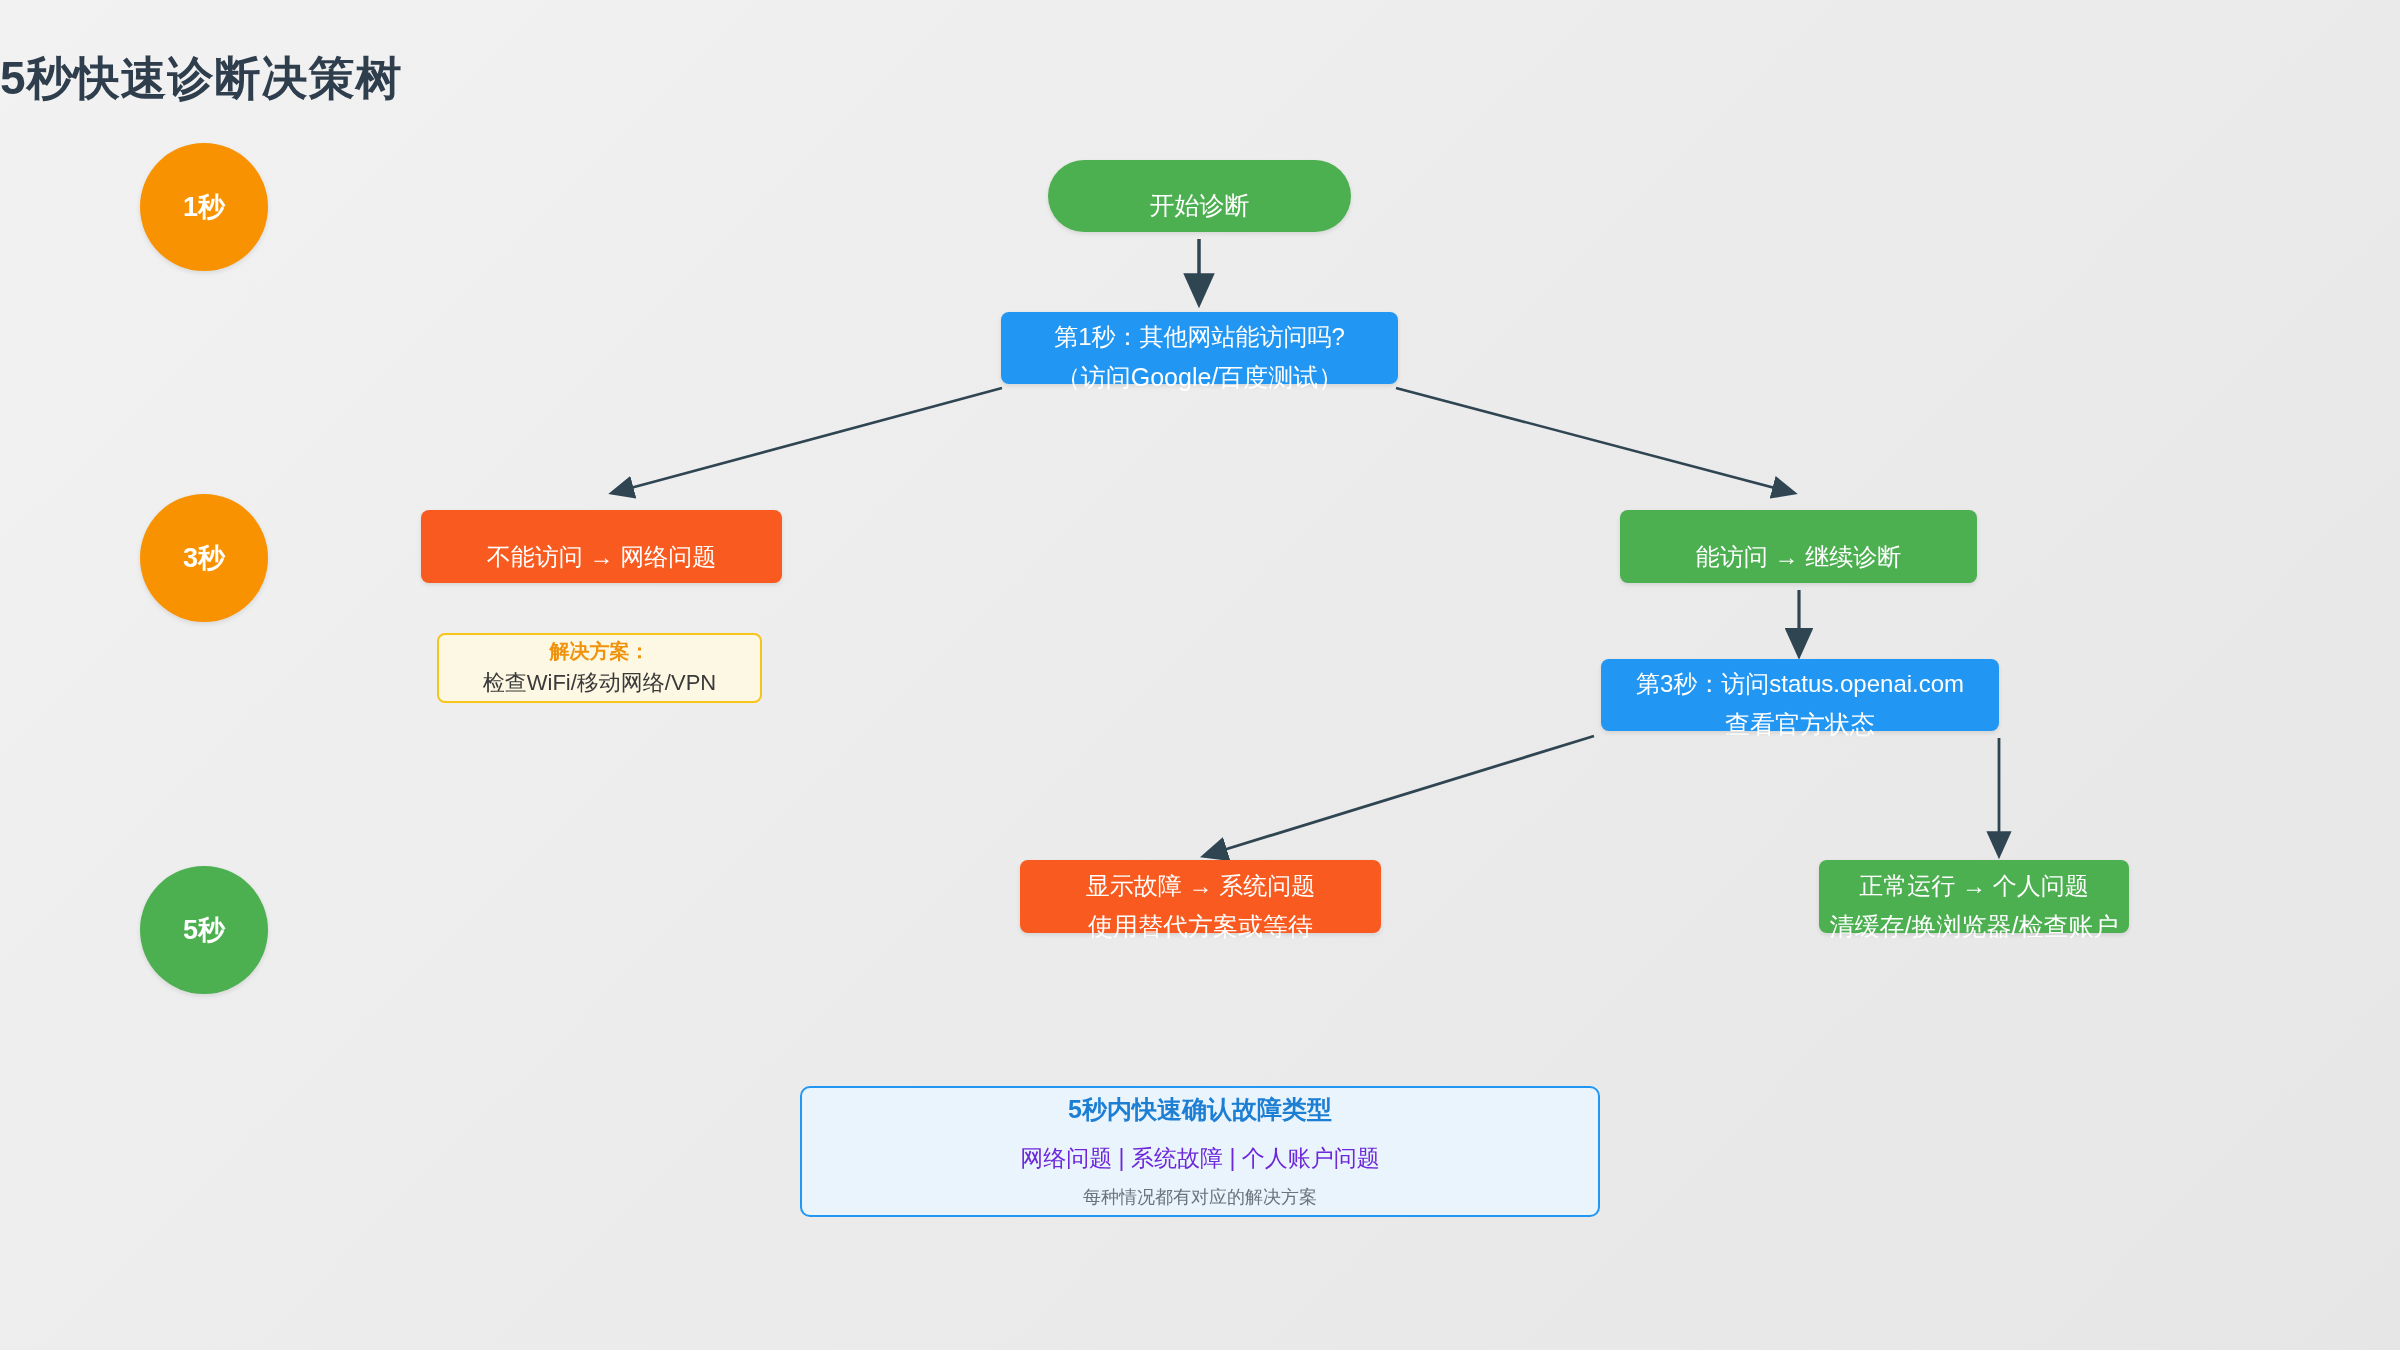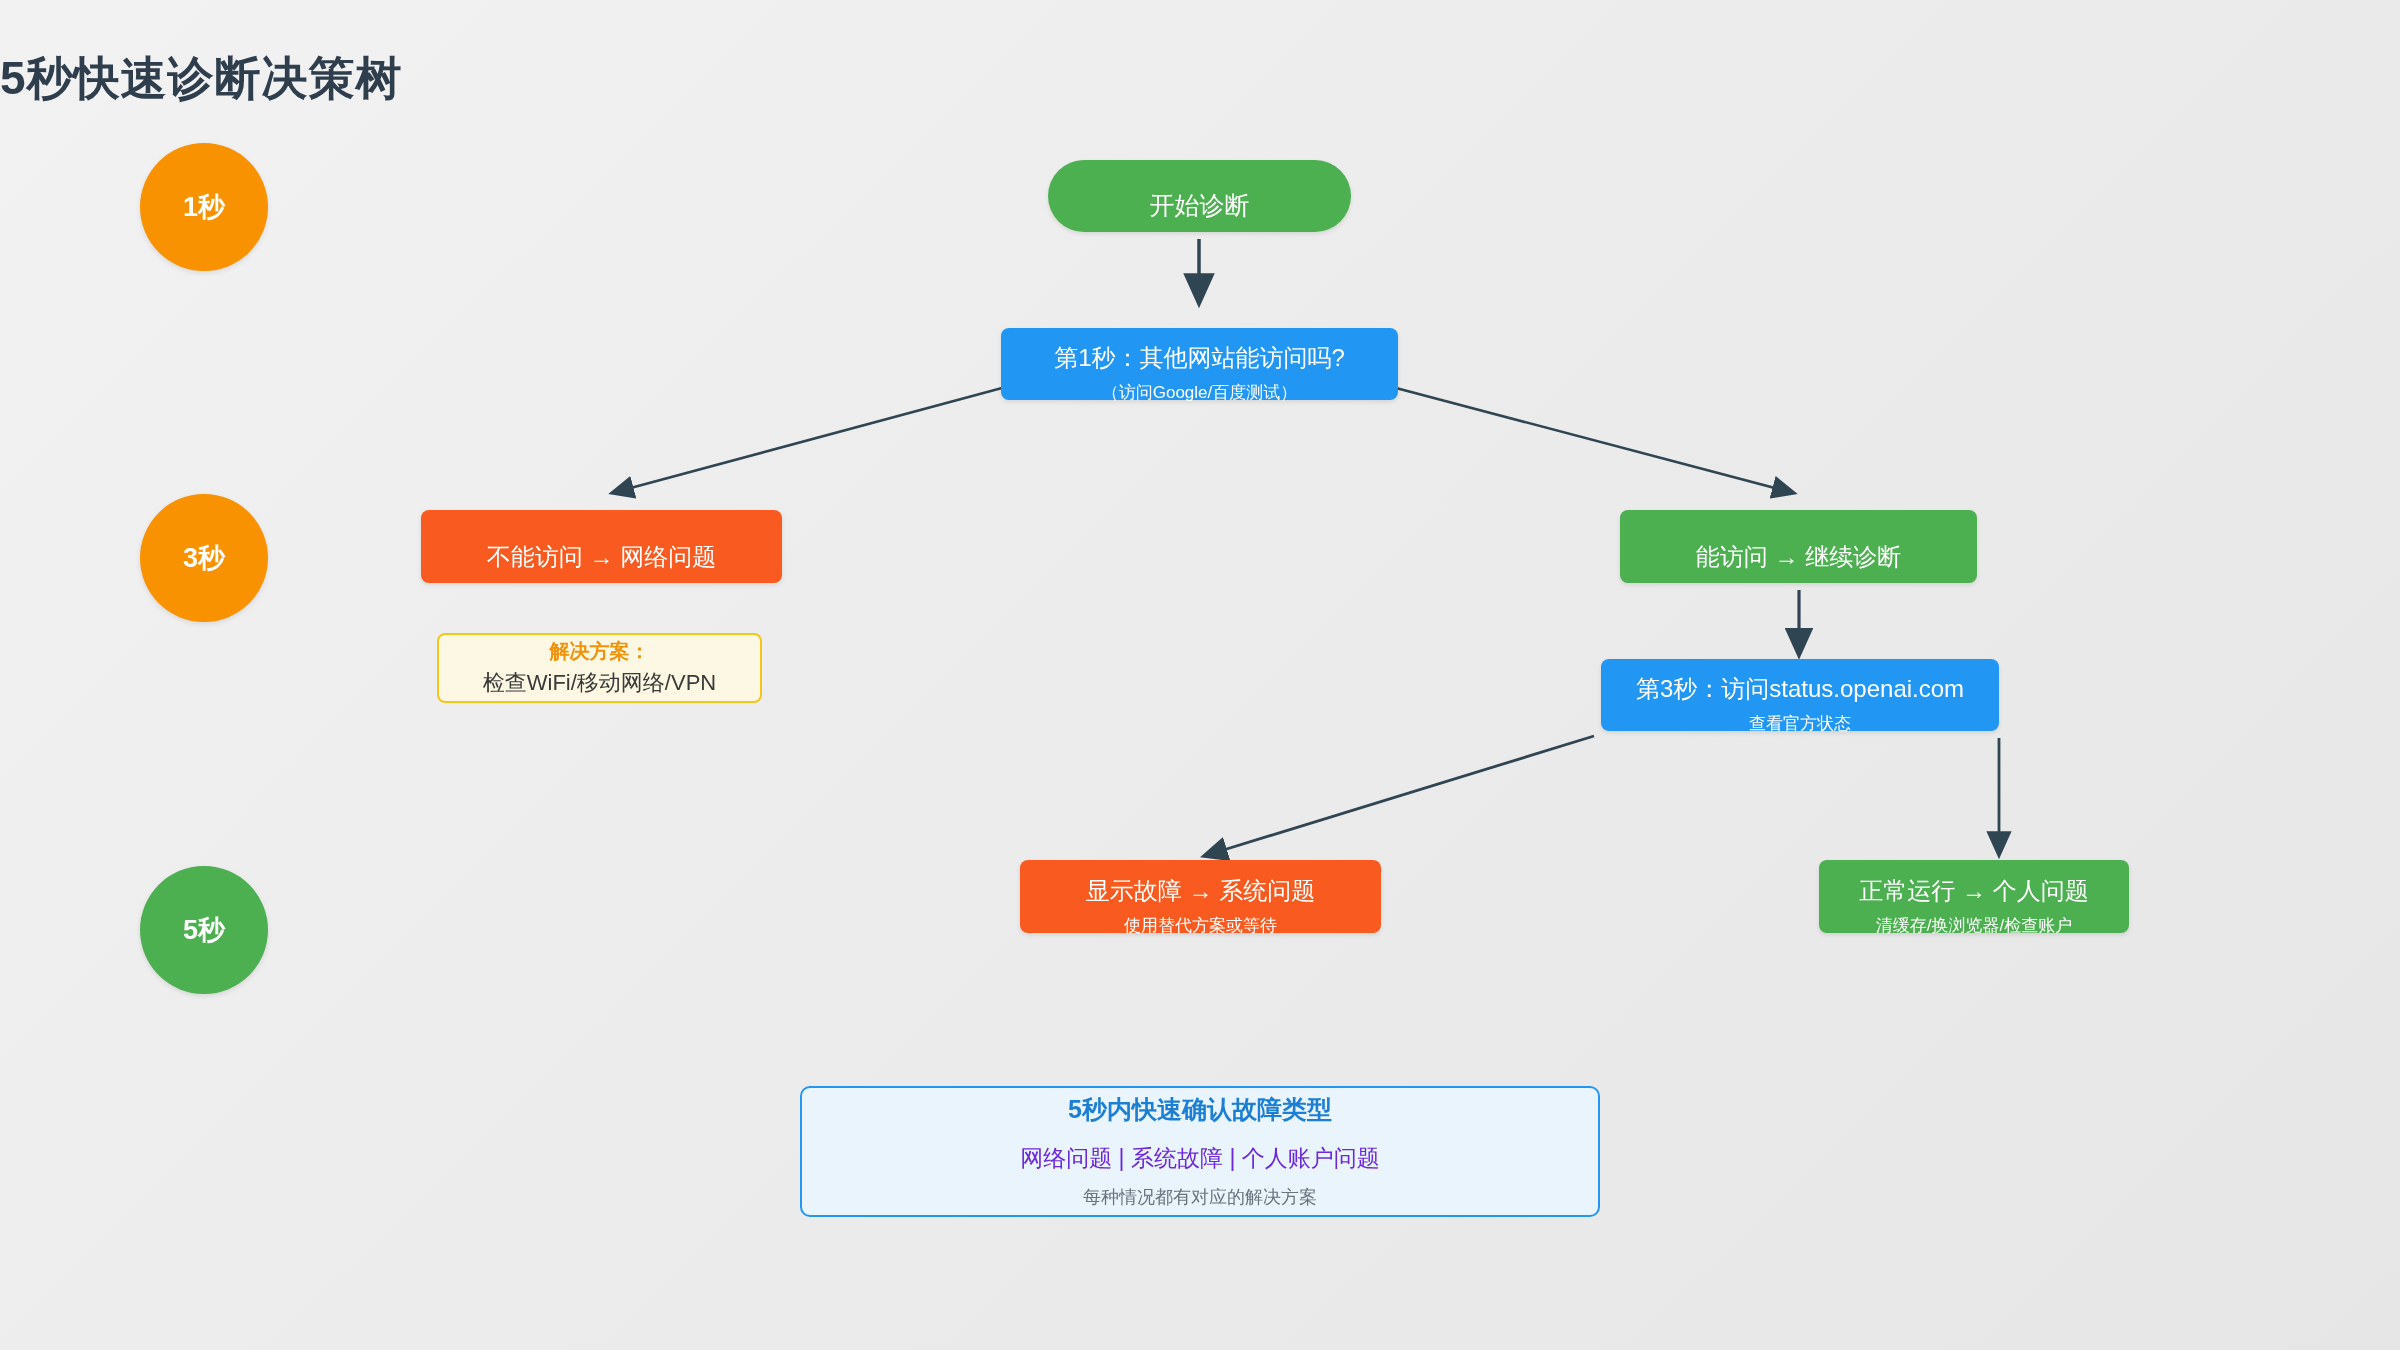--- a/index.html
+++ b/index.html
@@ -70,21 +70,21 @@
     box-shadow: 0 2px 4px rgba(0,0,0,0.10);
     padding: 4px 12px;
   }
   .node .line1 {
     font-size: 24px;
     line-height: 1.25;
     white-space: nowrap;
     margin-top: 20px;
   }
   .node .line2 {
-    font-size: 17px;
+    font-size: 25px;
     line-height: 1.3;
     margin-top: 9px;
     white-space: nowrap;
   }
 
   .n-start {
     background: #4caf50;
     border-radius: 44px;
   }
   .n-start .line1 { font-size: 25px; }
@@ -185,21 +185,21 @@
     <span>3秒</span>
   </div>
   <div class="time-circle tc-green" style="left:140px; top:866px;">
     <span>5秒</span>
   </div>
 
   <div class="node n-start" style="left:1048px; top:160px; width:303px; height:72px;">
     <div class="line1">开始诊断</div>
   </div>
 
-  <div class="node n-blue" style="left:1001px; top:328px; width:397px; height:72px;">
+  <div class="node n-blue" style="left:1001px; top:312px; width:397px; height:72px;">
     <div class="line1">第1秒：其他网站能访问吗?</div>
     <div class="line2">（访问Google/百度测试）</div>
   </div>
 
   <div class="node n-red" style="left:421px; top:510px; width:361px; height:73px;">
     <div class="line1">不能访问 → 网络问题</div>
   </div>
 
   <div class="node n-green" style="left:1620px; top:510px; width:357px; height:73px;">
     <div class="line1">能访问 → 继续诊断</div>

